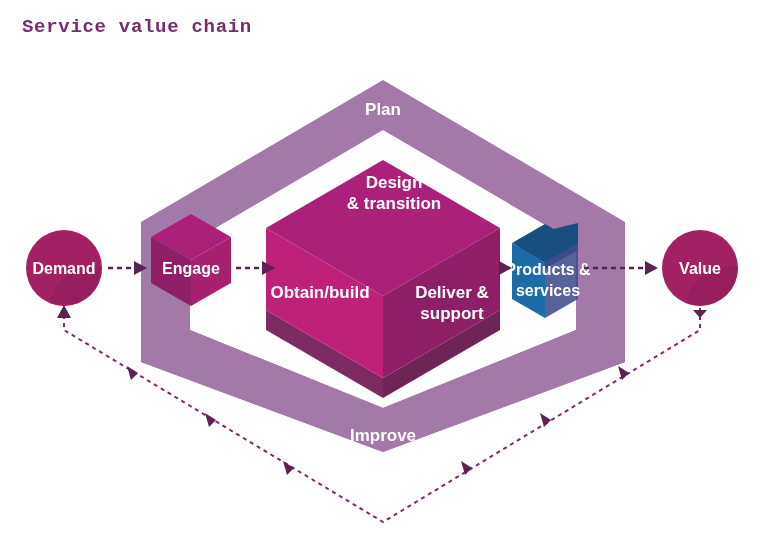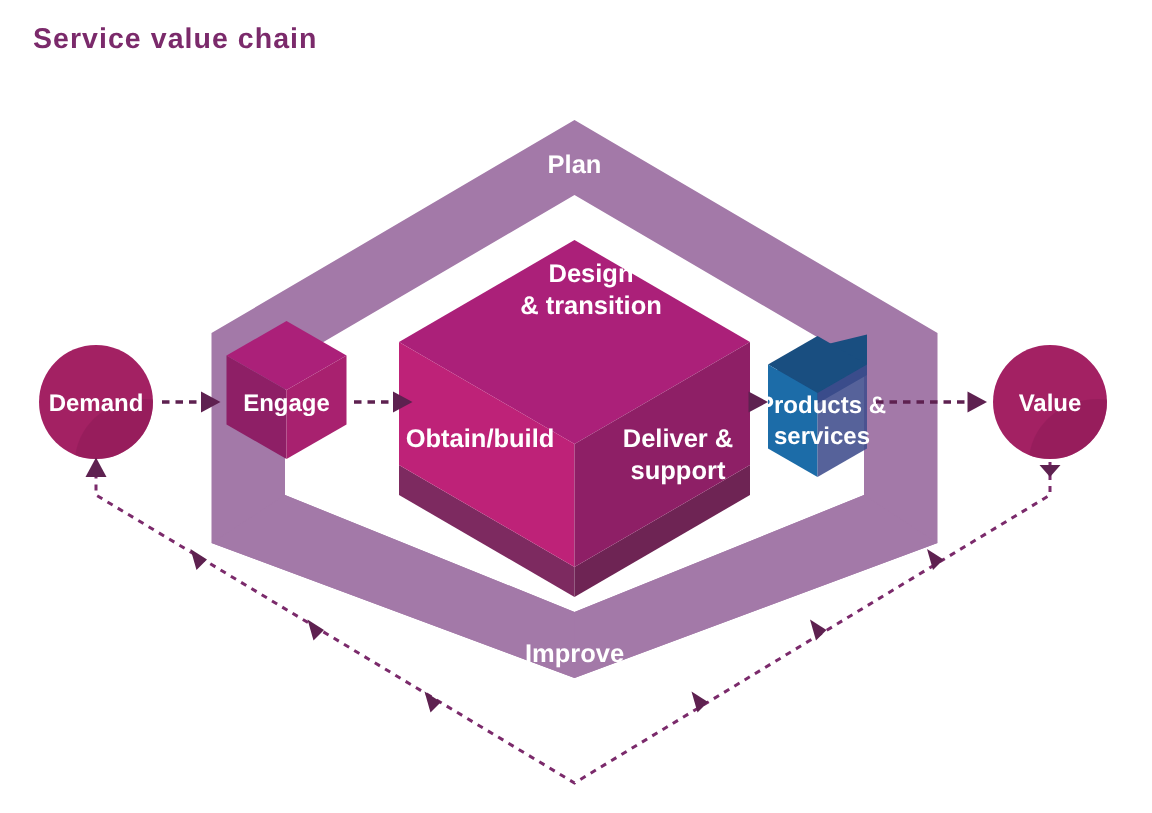--- a/index.html
+++ b/index.html
@@ -17,21 +17,21 @@
   #diagram-root {
     position: absolute;
     left: 0; top: 0;
     width: 768px;
     height: 542px;
   }
   .page-title {
     position: absolute;
     left: 22px;
     top: 16px;
-    font-family: Liberation Sans, sans-serif;
+    font-family: Liberation Mono, monospace;
     font-size: 19px;
     font-weight: bold;
     letter-spacing: 0.7px;
     color: #7B2A6B;
     margin: 0;
   }
   svg { display: block; }
   text {
     font-family: "Liberation Sans", sans-serif;
     font-weight: bold;

